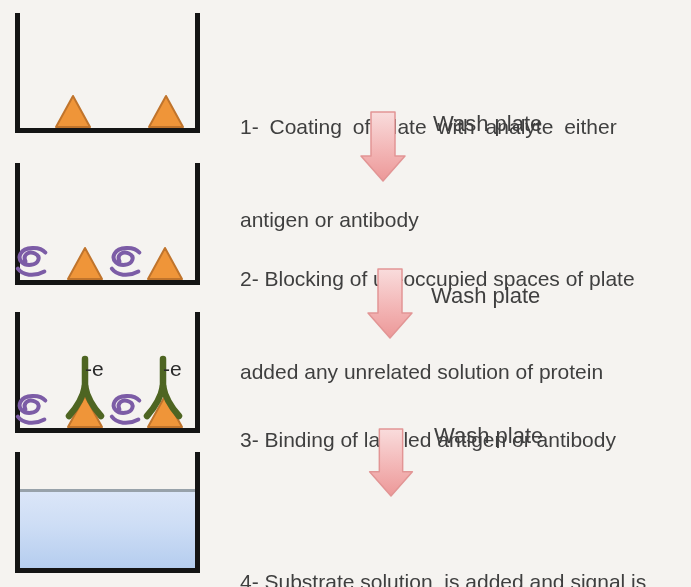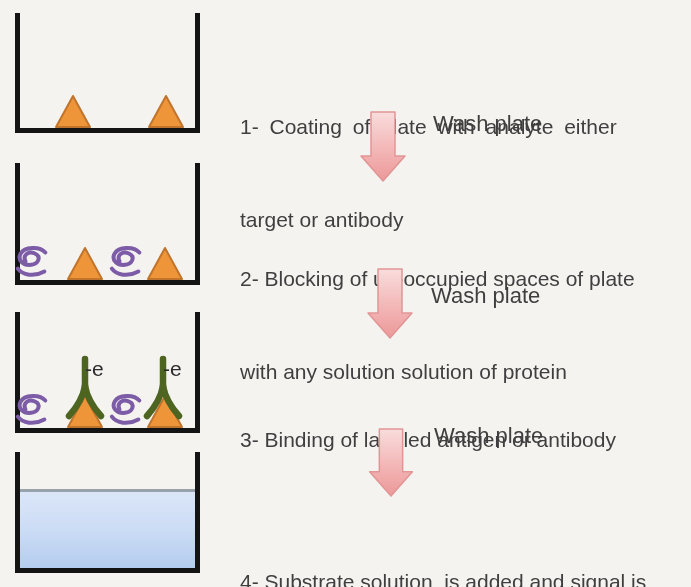--- a/index.html
+++ b/index.html
@@ -143,26 +143,26 @@
     <span class="enzyme" style="left:65px">-e</span>
     <span class="enzyme" style="left:143px">-e</span>
   </div>
 
   <div class="plate plate-4">
     <div class="liquid"></div>
   </div>
 
   <div class="step step-1">
     <div class="ws-wide">1- Coating of plate with analyte either</div>
-    <div>target or antibody</div>
+    <div>antigen or antibody</div>
   </div>
 
   <div class="step step-2">
     <div>2- Blocking of un-occupied spaces of plate</div>
-    <div>with any solution solution of protein</div>
+    <div>added any unrelated solution of protein</div>
   </div>
 
   <div class="step step-3">
     <div>3- Binding of labeled antigen or antibody</div>
   </div>
 
   <div class="step step-4">
     <div>4- Substrate solution  is added and signal is</div>
     
   </div>

